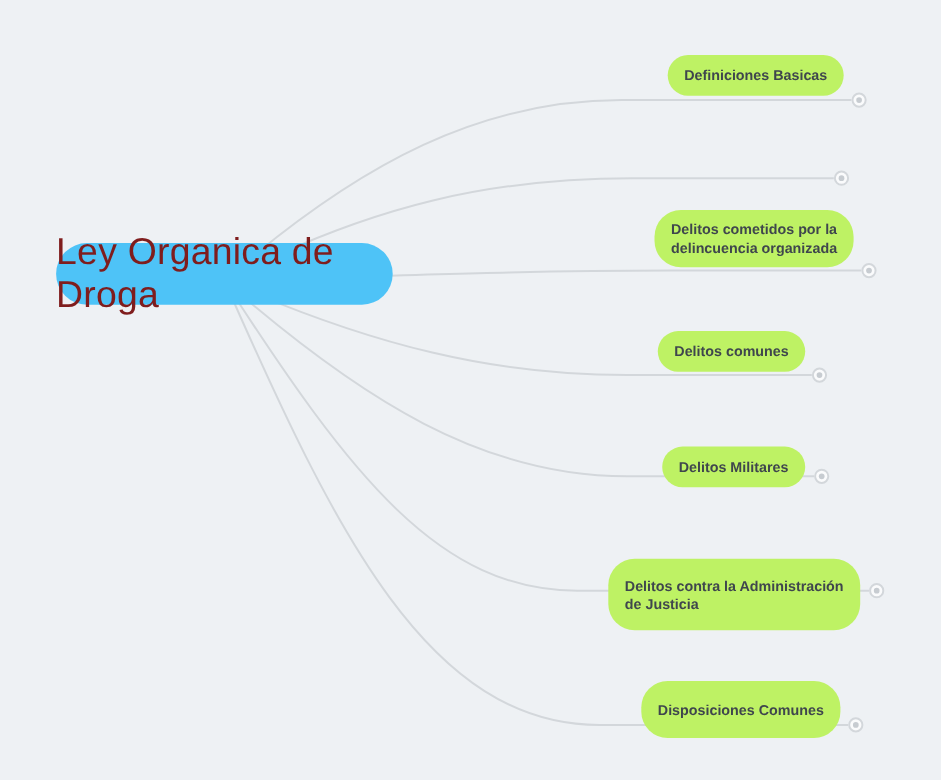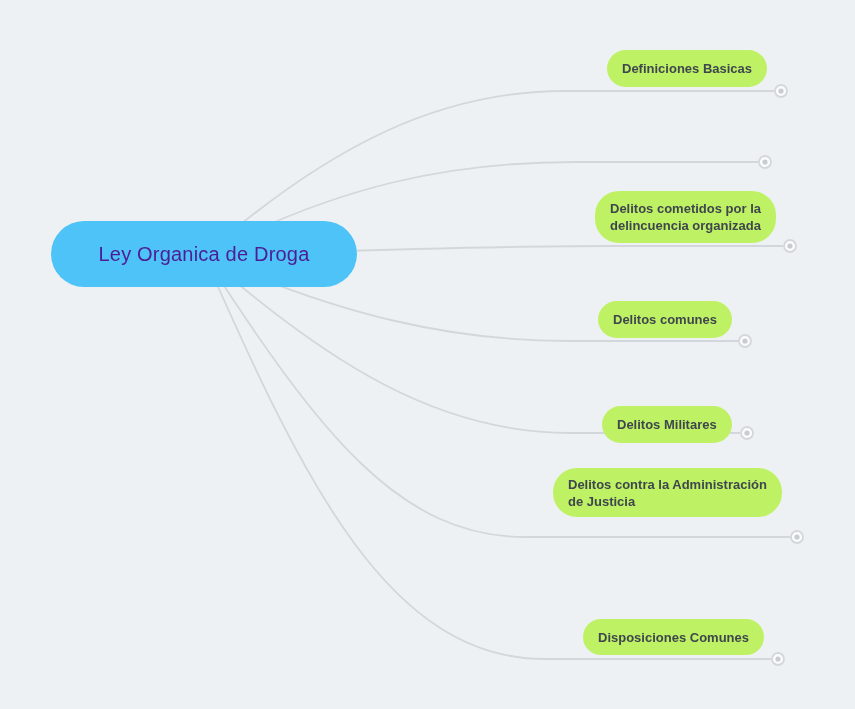--- a/index.html
+++ b/index.html
@@ -40,45 +40,45 @@
     display: flex;
     align-items: center;
     justify-content: center;
     box-sizing: border-box;
     cursor: pointer;
   }
   .root {
     left: 51px;
     top: 221px;
     width: 306px;
-    height: 66px;
+    height: 56px;
     background: #4EC3F7;
     border-radius: 35px;
-    color: #4c1d95;
-    font-size: 20px;
+    color: #7f1d1d;
+    font-size: 34px;
     font-weight: 400;
     letter-spacing: 0.2px;
   }
   .branch {
     background: #bef264;
     color: #3F464D;
     font-size: 13px;
     font-weight: 700;
     line-height: 17px;
     border-radius: 24px;
     padding: 0 15px;
     white-space: pre-line;
   }
   .b0 { left: 607px; top: 50px;  height: 37px; }
   .b1 { left: 644px; top: 121px; height: 37px; }
   .b2 { left: 595px; top: 191px; height: 52px; }
   .b3 { left: 598px; top: 301px; height: 37px; }
   .b4 { left: 602px; top: 391px; height: 37px; margin-top: 15px; }
-  .b5 { left: 553px; top: 468px; height: 49px; }
-  .b6 { left: 583px; top: 619px; height: 36px; }
+  .b5 { left: 553px; top: 508px; height: 65px; }
+  .b6 { left: 583px; top: 619px; height: 52px; }
 </style>
 </head>
 <body>
 
 <div class="canvas">
 
   <svg class="links" viewBox="0 0 855 709">
     <path class="connector" d="M 204 255 C 330 145, 440 91, 565 91 H 774"></path>
     <path class="connector" d="M 204 255 C 340 185, 450 162, 575 162 H 758"></path>
     <path class="connector" d="M 204 255 C 380 250, 480 246, 610 246 H 783"></path>

